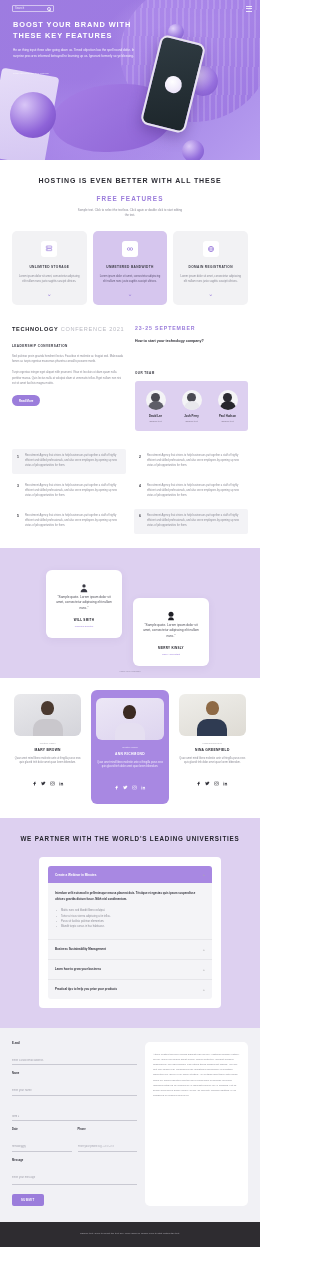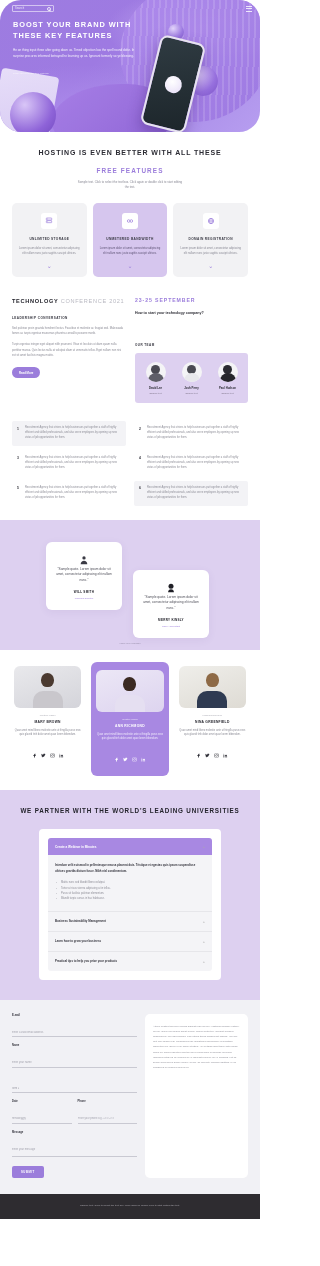--- a/index.html
+++ b/index.html
@@ -6,26 +6,25 @@
   body {
     width:260px; height:1266px;
     font-family:"Liberation Sans", sans-serif;
     background:#ffffff; overflow:hidden;
     -webkit-font-smoothing:antialiased;
   }
   .page { width:260px; height:1266px; position:relative; }
 
   
   .hero {
-    position:relative; height:132px; overflow:hidden;
+    position:relative; height:160px; overflow:hidden;
     background:
       radial-gradient(ellipse 60% 50% at 78% 22%, rgba(196,170,240,.95), rgba(150,110,225,0) 62%),
       radial-gradient(ellipse 70% 60% at 30% 85%, rgba(173,140,235,.85), rgba(140,100,220,0) 60%),
       linear-gradient(135deg,#9d7ce0 0%,#9e7ae2 40%,#a98ce8 70%,#b79ef0 100%);
-    border-radius: 21px;
   }
   .hero-stripes{
     position:absolute; right:-10px; top:-18px; width:150px; height:140px;
     border-radius:50% 0 50% 50%;
     background:repeating-linear-gradient(100deg, rgba(255,255,255,.16) 0 2px, rgba(255,255,255,0) 2px 6px),
                linear-gradient(150deg,#b08ded,#9a74e0);
     transform:rotate(-8deg); opacity:.85;
   }
   .hero-ball{ position:absolute; border-radius:50%; }
   .b1{ width:46px;height:46px; left:10px; top:92px;

